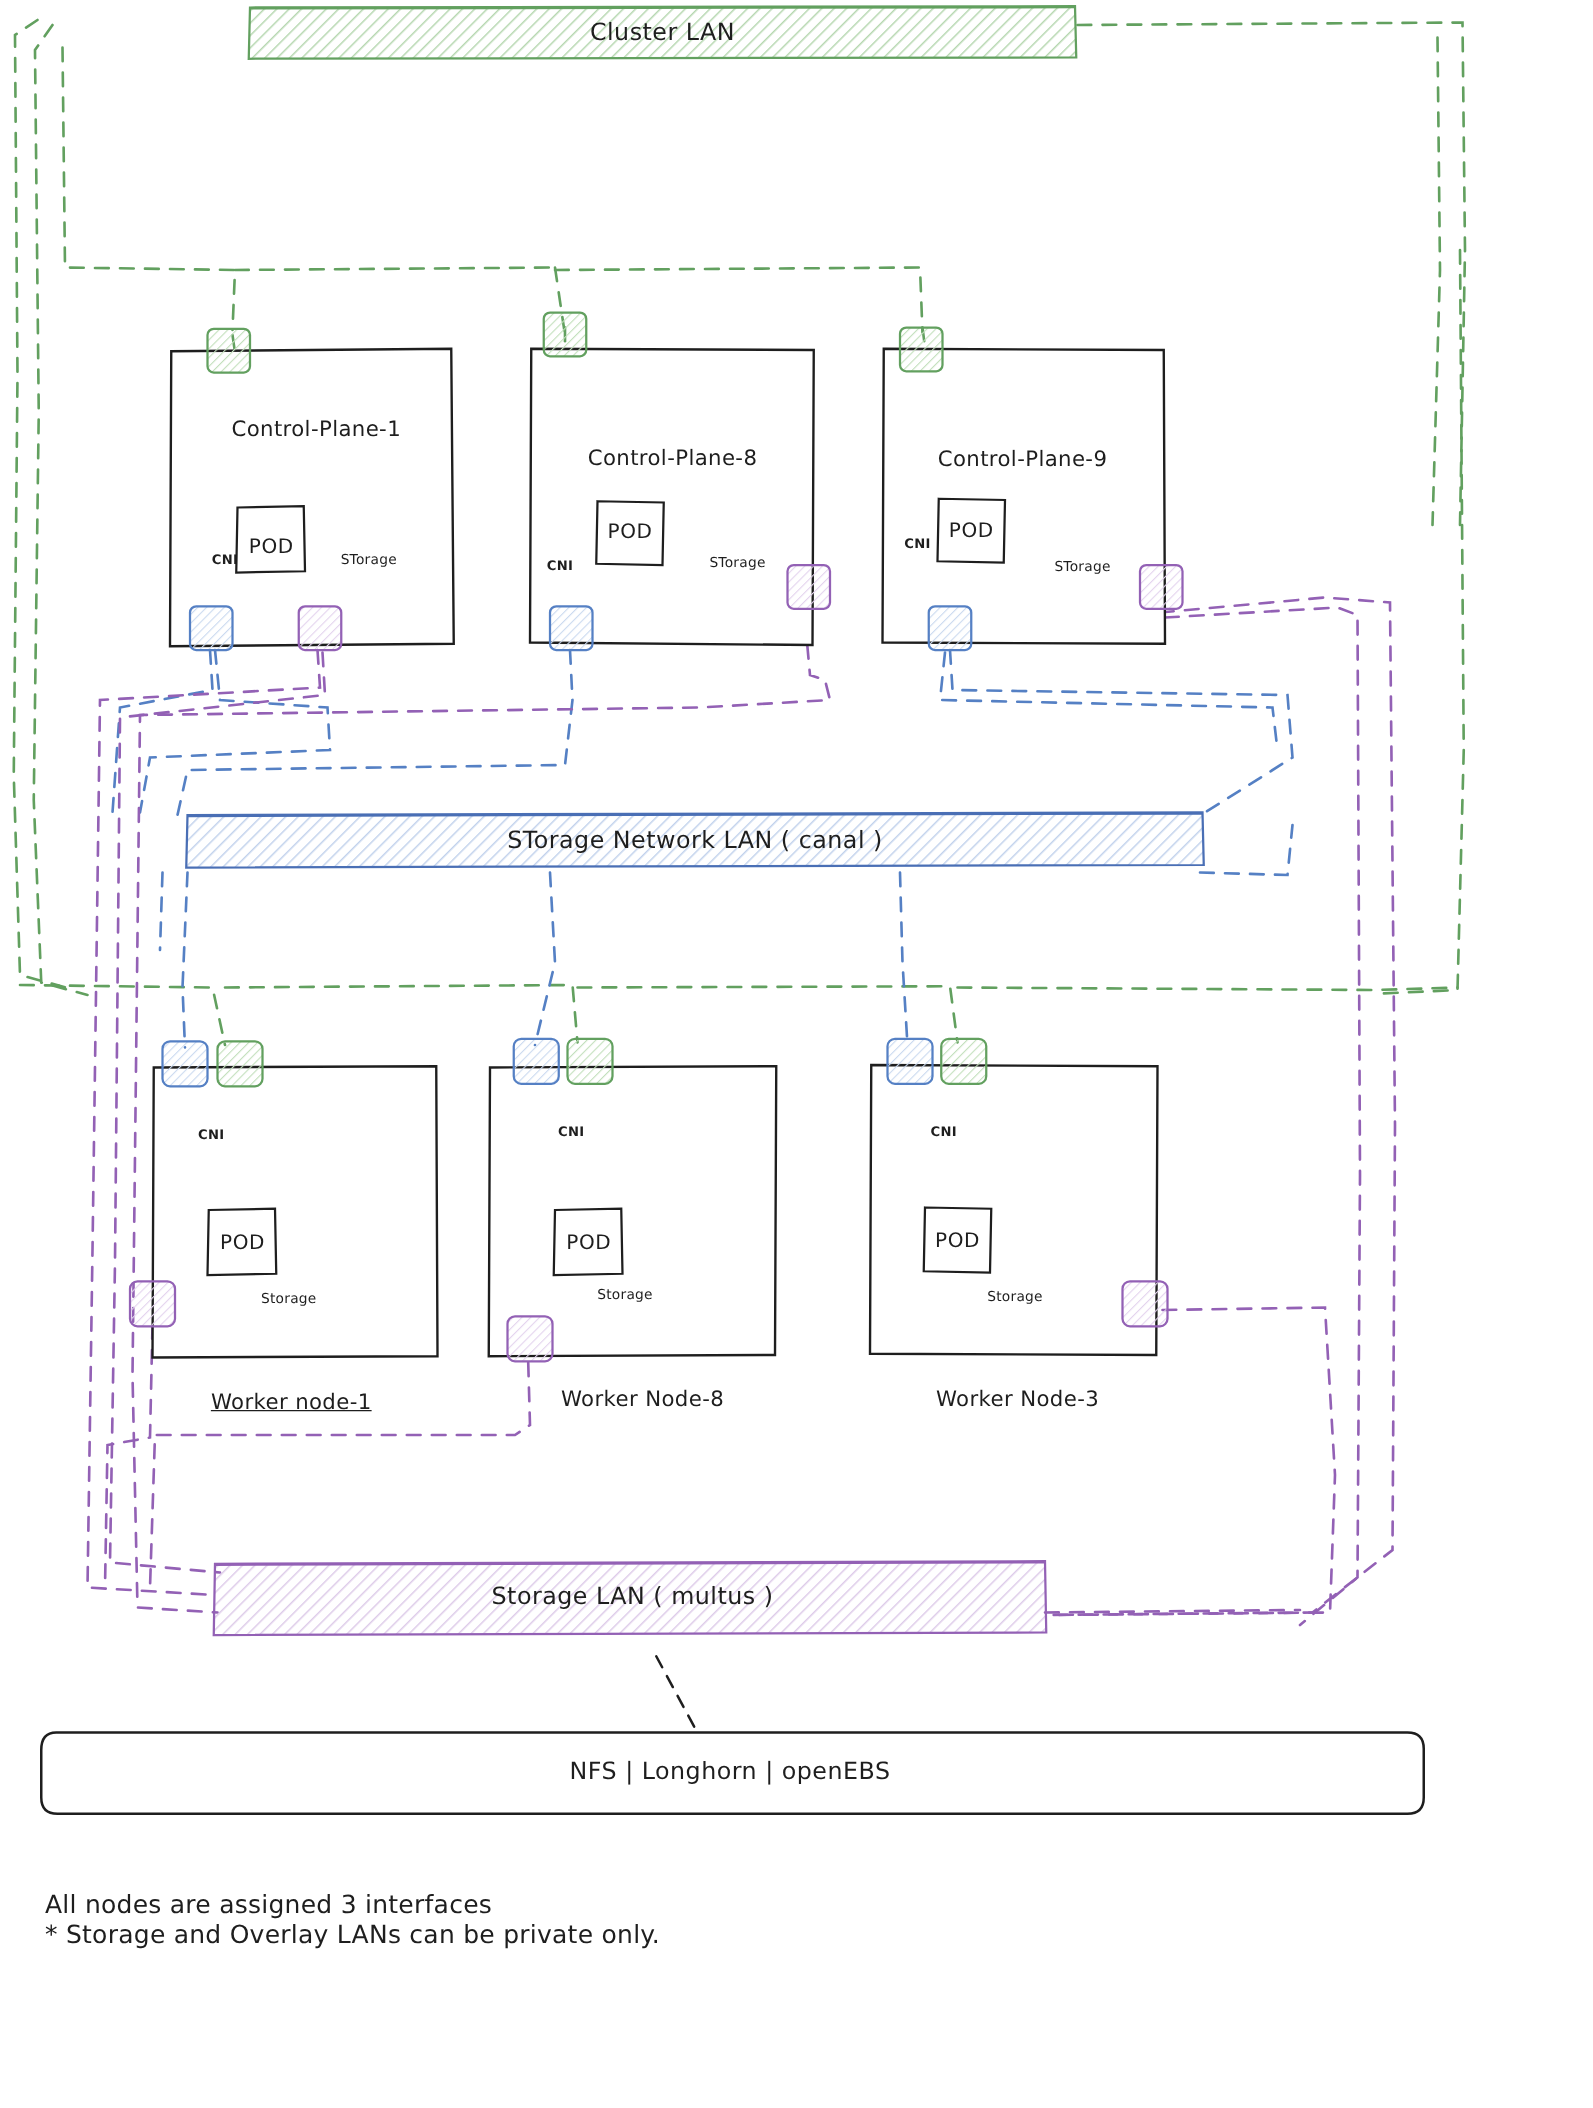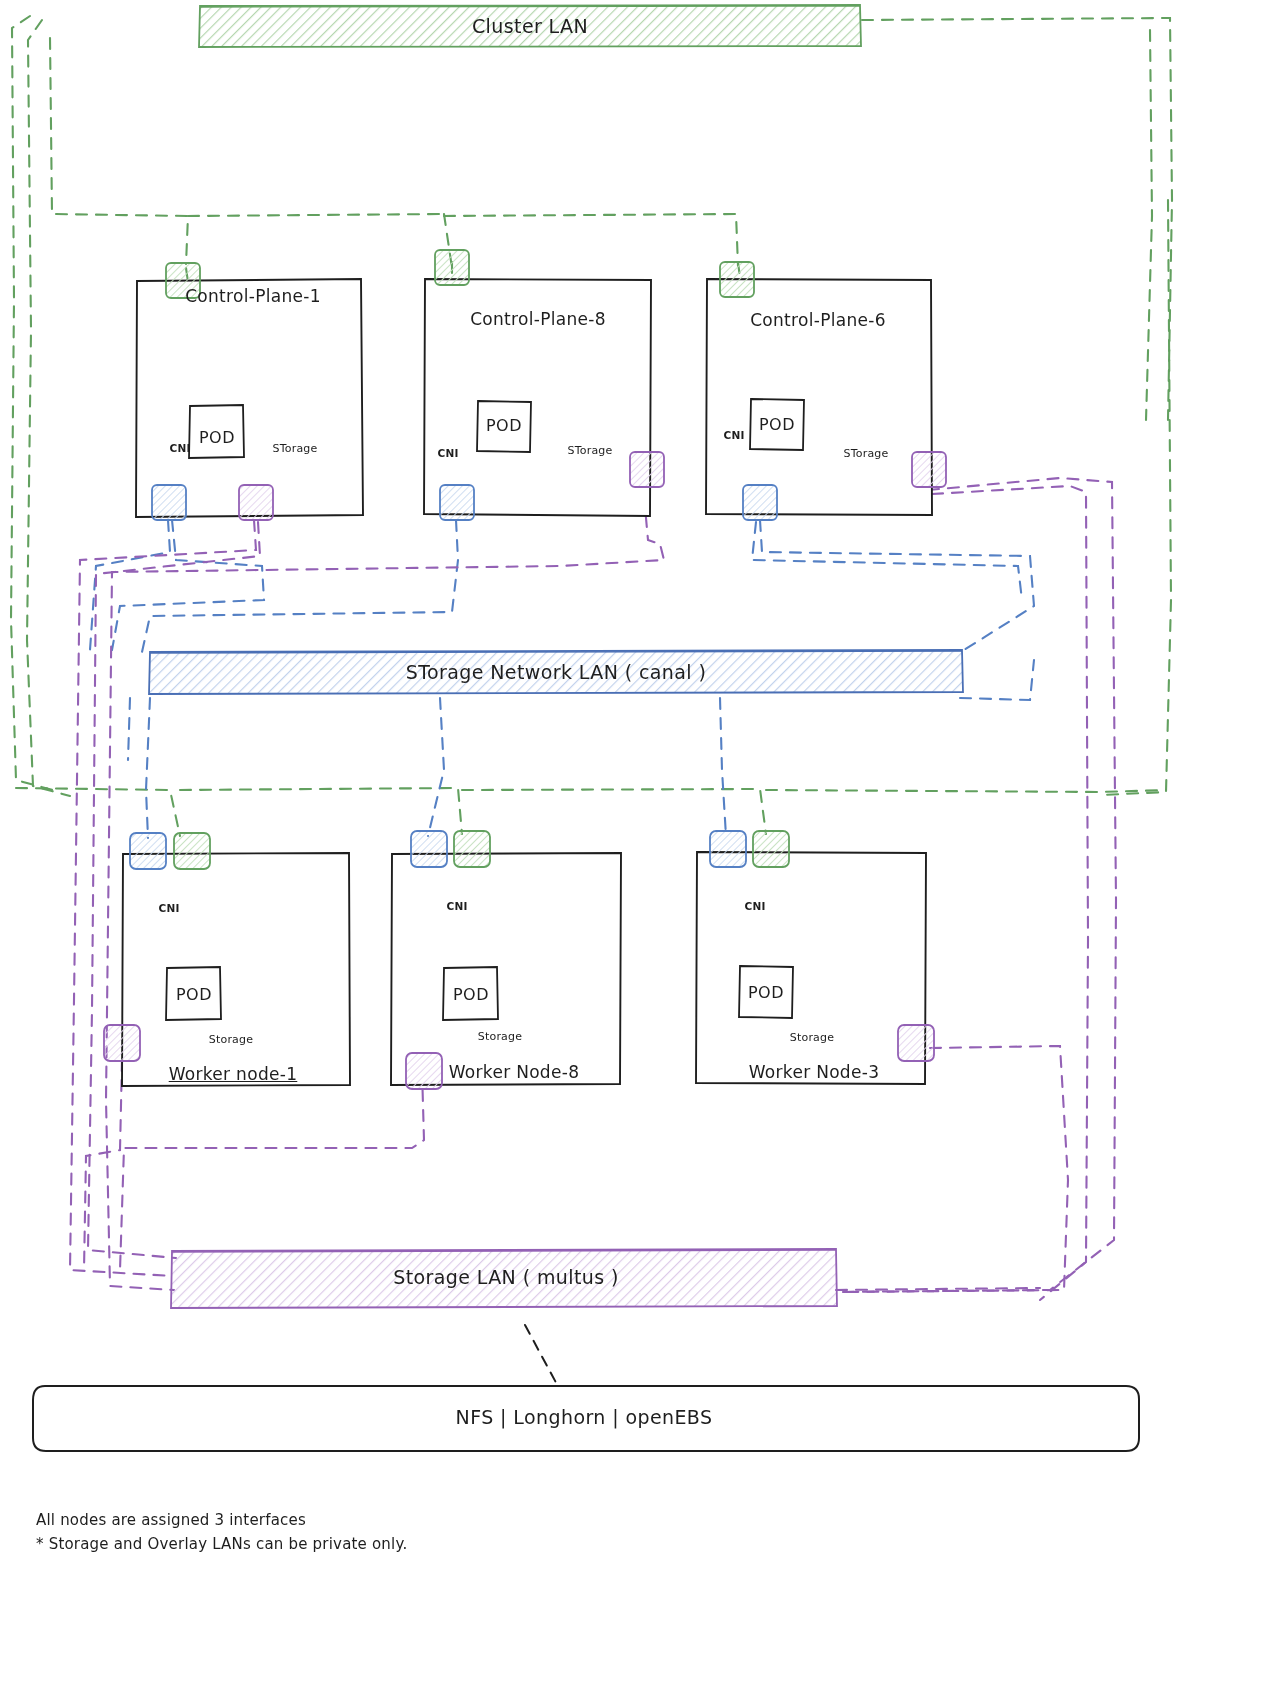--- a/index.html
+++ b/index.html
@@ -14,25 +14,25 @@
   svg.layer.links{z-index:1;}
   svg.layer.nodes{z-index:2;}
   .lbl{
     position:absolute;z-index:3;
     font-family:"DejaVu Sans", sans-serif;
     color:#1e1e1e;white-space:nowrap;
     pointer-events:none;
   }
   .lbl.center{transform:translate(-50%,-50%);}
   .t-lan{font-size:19px;letter-spacing:.4px;}
-  .t-node{font-size:17px;letter-spacing:.3px;}
+  .t-node{font-size:17px;letter-spacing:.3px;margin-top:48px;}
   .t-pod{font-size:16px;letter-spacing:.5px;}
   .t-if{font-size:10.5px;font-weight:700;letter-spacing:.2px;}
   .t-if-s{font-size:11px;letter-spacing:.2px;}
-  .t-foot{font-size:15px;letter-spacing:.2px;}
+  .t-foot{font-size:20px;letter-spacing:.2px;}
   .hit{position:absolute;z-index:4;background:transparent;}
 </style>
 </head>
 <body>
 
 <div id="stage">
 
   <svg class="layer links" viewBox="0 0 1274 1686">
     <defs>
       <pattern id="hatchGreen" width="7" height="7" patternTransform="rotate(45)" patternUnits="userSpaceOnUse">
@@ -263,21 +263,21 @@
     </g>
   </svg>
 
   <div class="lbl center t-lan" style="left:530px;top:26px;">Cluster LAN</div>
   <div class="lbl center t-lan" style="left:556px;top:672px;">STorage Network LAN ( canal )</div>
   <div class="lbl center t-lan" style="left:506px;top:1277px;">Storage LAN ( multus )</div>
   <div class="lbl center t-lan" style="left:584px;top:1417px;">NFS | Longhorn | openEBS</div>
 
   <div class="lbl center t-node" style="left:253px;top:296px;">Control-Plane-1</div>
   <div class="lbl center t-node" style="left:538px;top:319px;">Control-Plane-8</div>
-  <div class="lbl center t-node" style="left:818px;top:320px;">Control-Plane-6</div>
+  <div class="lbl center t-node" style="left:818px;top:320px;">Control-Plane-9</div>
 
   <div class="lbl center t-pod" style="left:217px;top:437px;">POD</div>
   <div class="lbl center t-pod" style="left:504px;top:425px;">POD</div>
   <div class="lbl center t-pod" style="left:777px;top:424px;">POD</div>
 
   <div class="lbl center t-if" style="left:180px;top:448px;">CNI</div>
   <div class="lbl center t-if-s" style="left:295px;top:448px;">STorage</div>
   <div class="lbl center t-if" style="left:448px;top:453px;">CNI</div>
   <div class="lbl center t-if-s" style="left:590px;top:450px;">STorage</div>
   <div class="lbl center t-if" style="left:734px;top:435px;">CNI</div>

